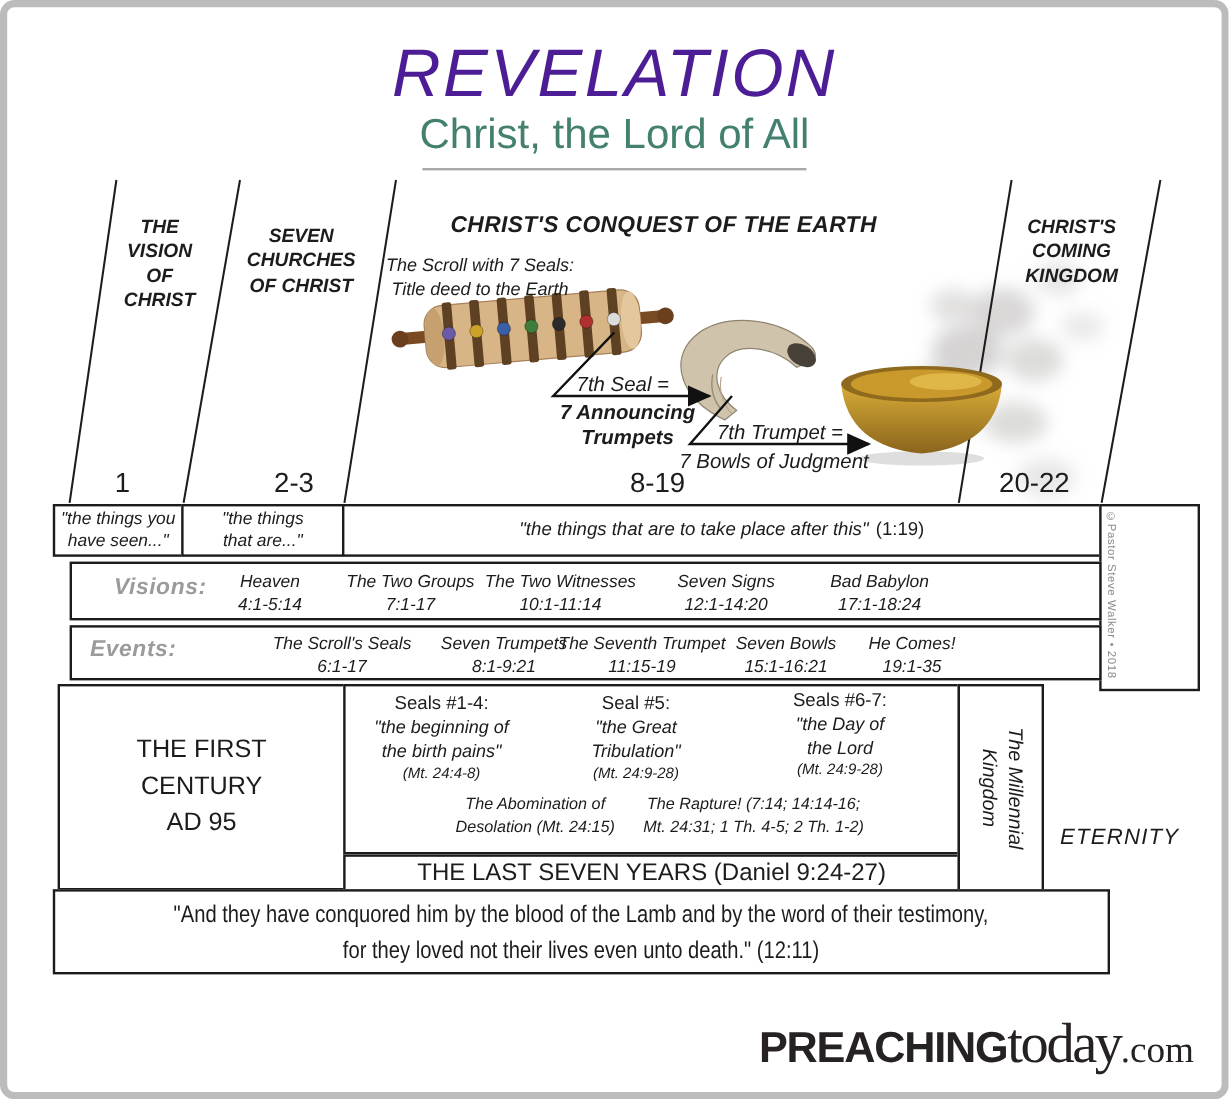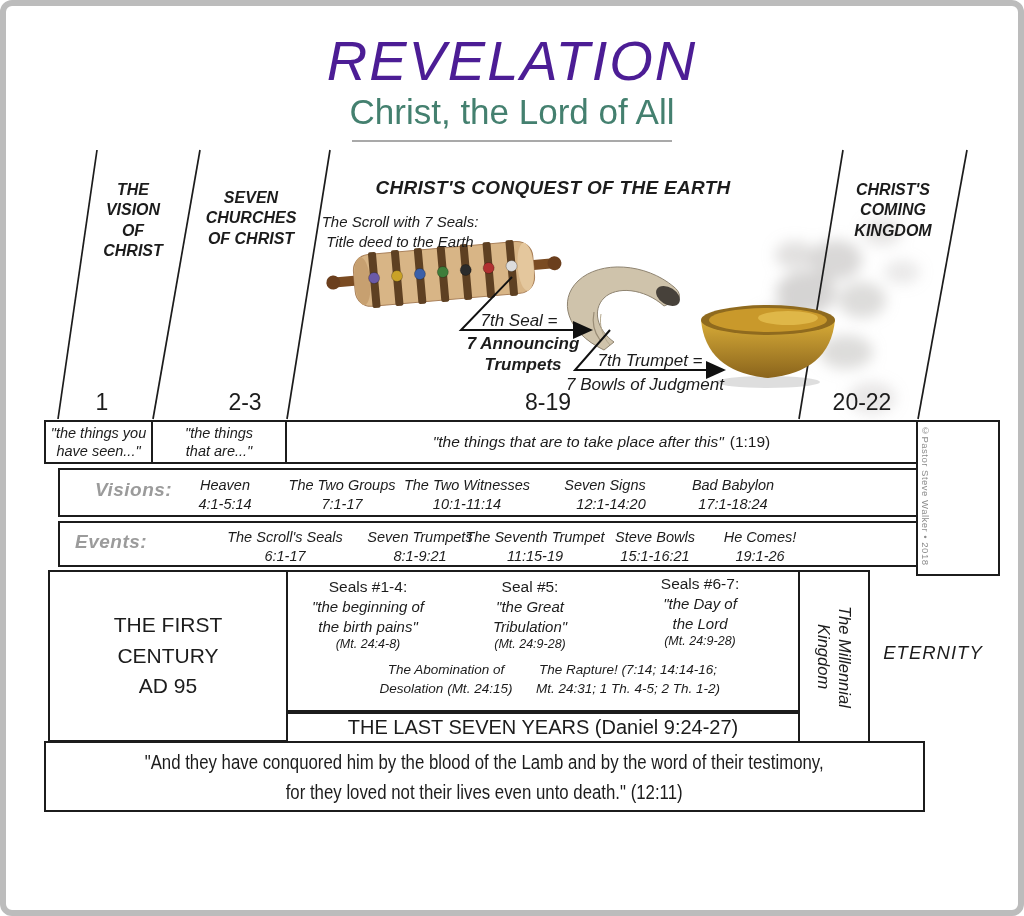--- a/index.html
+++ b/index.html
@@ -34,21 +34,21 @@
 
   .bbox { position:absolute; border:2px solid #1c1c1c; background:#fff; }
   .fctext { font-size:21px; line-height:1.45; text-align:center; }
   .stitle { font-size:15.5px; line-height:1.3; }
   .squote { font-style:italic; font-size:15px; line-height:1.3; }
   .sref   { font-style:italic; font-size:12.5px; line-height:1.4; }
   .abom   { font-style:italic; font-size:13.5px; line-height:1.4; }
   .last7  { font-size:20px; }
   .vert   { writing-mode:vertical-rl; }
   .millen { font-style:italic; font-size:16.5px; line-height:1.3; text-align:center; }
-  .etern  { font-style:italic; font-size:18.5px; letter-spacing:1px; }
+  .etern  { font-style:italic; font-size:18.5px; letter-spacing:1px;margin-top:44px; }
   .bquote { font-size:20px; line-height:1.5; text-align:center; transform:scaleX(0.84); }
   .copyr  { font-size:9.5px; color:#8c8c8c; letter-spacing:.5px; }
 
   .logo { position:absolute; top:843px; left:600px; width:395px; text-align:right; white-space:nowrap; }
   .lp { font-weight:bold; font-size:36px; letter-spacing:-1px; color:#262223; }
   .lt { font-family:"Liberation Serif",serif; font-size:47px; letter-spacing:-2px; color:#262223; }
   .lc { font-family:"Liberation Serif",serif; font-size:31px; color:#262223; }
 
   .flexc { display:flex; align-items:center; justify-content:center; }
 </style>
@@ -190,21 +190,21 @@
       <div>4:1-5:14</div>
   </div>
   <div class="ctr vitem" style="left:342px;top:476px;">
     <div>The Two Groups</div>
       <div>7:1-17</div>
   </div>
   <div class="ctr vitem" style="left:467px;top:476px;">
     <div>The Two Witnesses</div>
       <div>10:1-11:14</div>
   </div>
-  <div class="ctr vitem" style="left:605px;top:476px;text-align:right;">
+  <div class="ctr vitem" style="left:605px;top:476px;">
     <div>Seven Signs</div>
       <div>12:1-14:20</div>
   </div>
   <div class="ctr vitem" style="left:733px;top:476px;">
     <div>Bad Babylon</div>
       <div>17:1-18:24</div>
   </div>
 
   <div class="rowbox" style="top:521px;height:46px;"></div>
   <div class="rowlabel" style="left:75px;top:531px;">Events:</div>
@@ -214,26 +214,26 @@
   </div>
   <div class="ctr vitem" style="left:420px;top:528px;">
     <div>Seven Trumpets</div>
       <div>8:1-9:21</div>
   </div>
   <div class="ctr vitem" style="left:535px;top:528px;">
     <div>The Seventh Trumpet</div>
       <div>11:15-19</div>
   </div>
   <div class="ctr vitem" style="left:655px;top:528px;">
-    <div>Steve Bowls</div>
+    <div>Seven Bowls</div>
       <div>15:1-16:21</div>
   </div>
   <div class="ctr vitem" style="left:760px;top:528px;">
     <div>He Comes!</div>
-      <div>19:1-26</div>
+      <div>19:1-35</div>
   </div>
 
   <div class="bbox flexc" style="left:48px;top:570px;width:240px;height:172px;">
     <div class="fctext ml">THE FIRST
 CENTURY
 AD 95</div>
   </div>
 
   <div class="bbox" style="left:286px;top:570px;width:514px;height:142px;"></div>
   <div class="ctr" style="left:368px;top:577px;">
@@ -268,15 +268,18 @@
 Kingdom</div>
   </div>
 
   <div class="ctr etern" style="left:933px;top:642px;">ETERNITY</div>
 
   <div class="bbox flexc" style="left:44px;top:741px;width:881px;height:71px;">
     <div class="bquote ml">"And they have conquored him by the blood of the Lamb and by the word of their testimony,
 for they loved not their lives even unto death." (12:11)</div>
   </div>
 
+  <div class="logo">
+    <span class="lp">PREACHING</span><span class="lt">today</span><span class="lc">.com</span>
+  </div>
 
   <div class="frame"></div>
 </div>
 
 </body></html>

